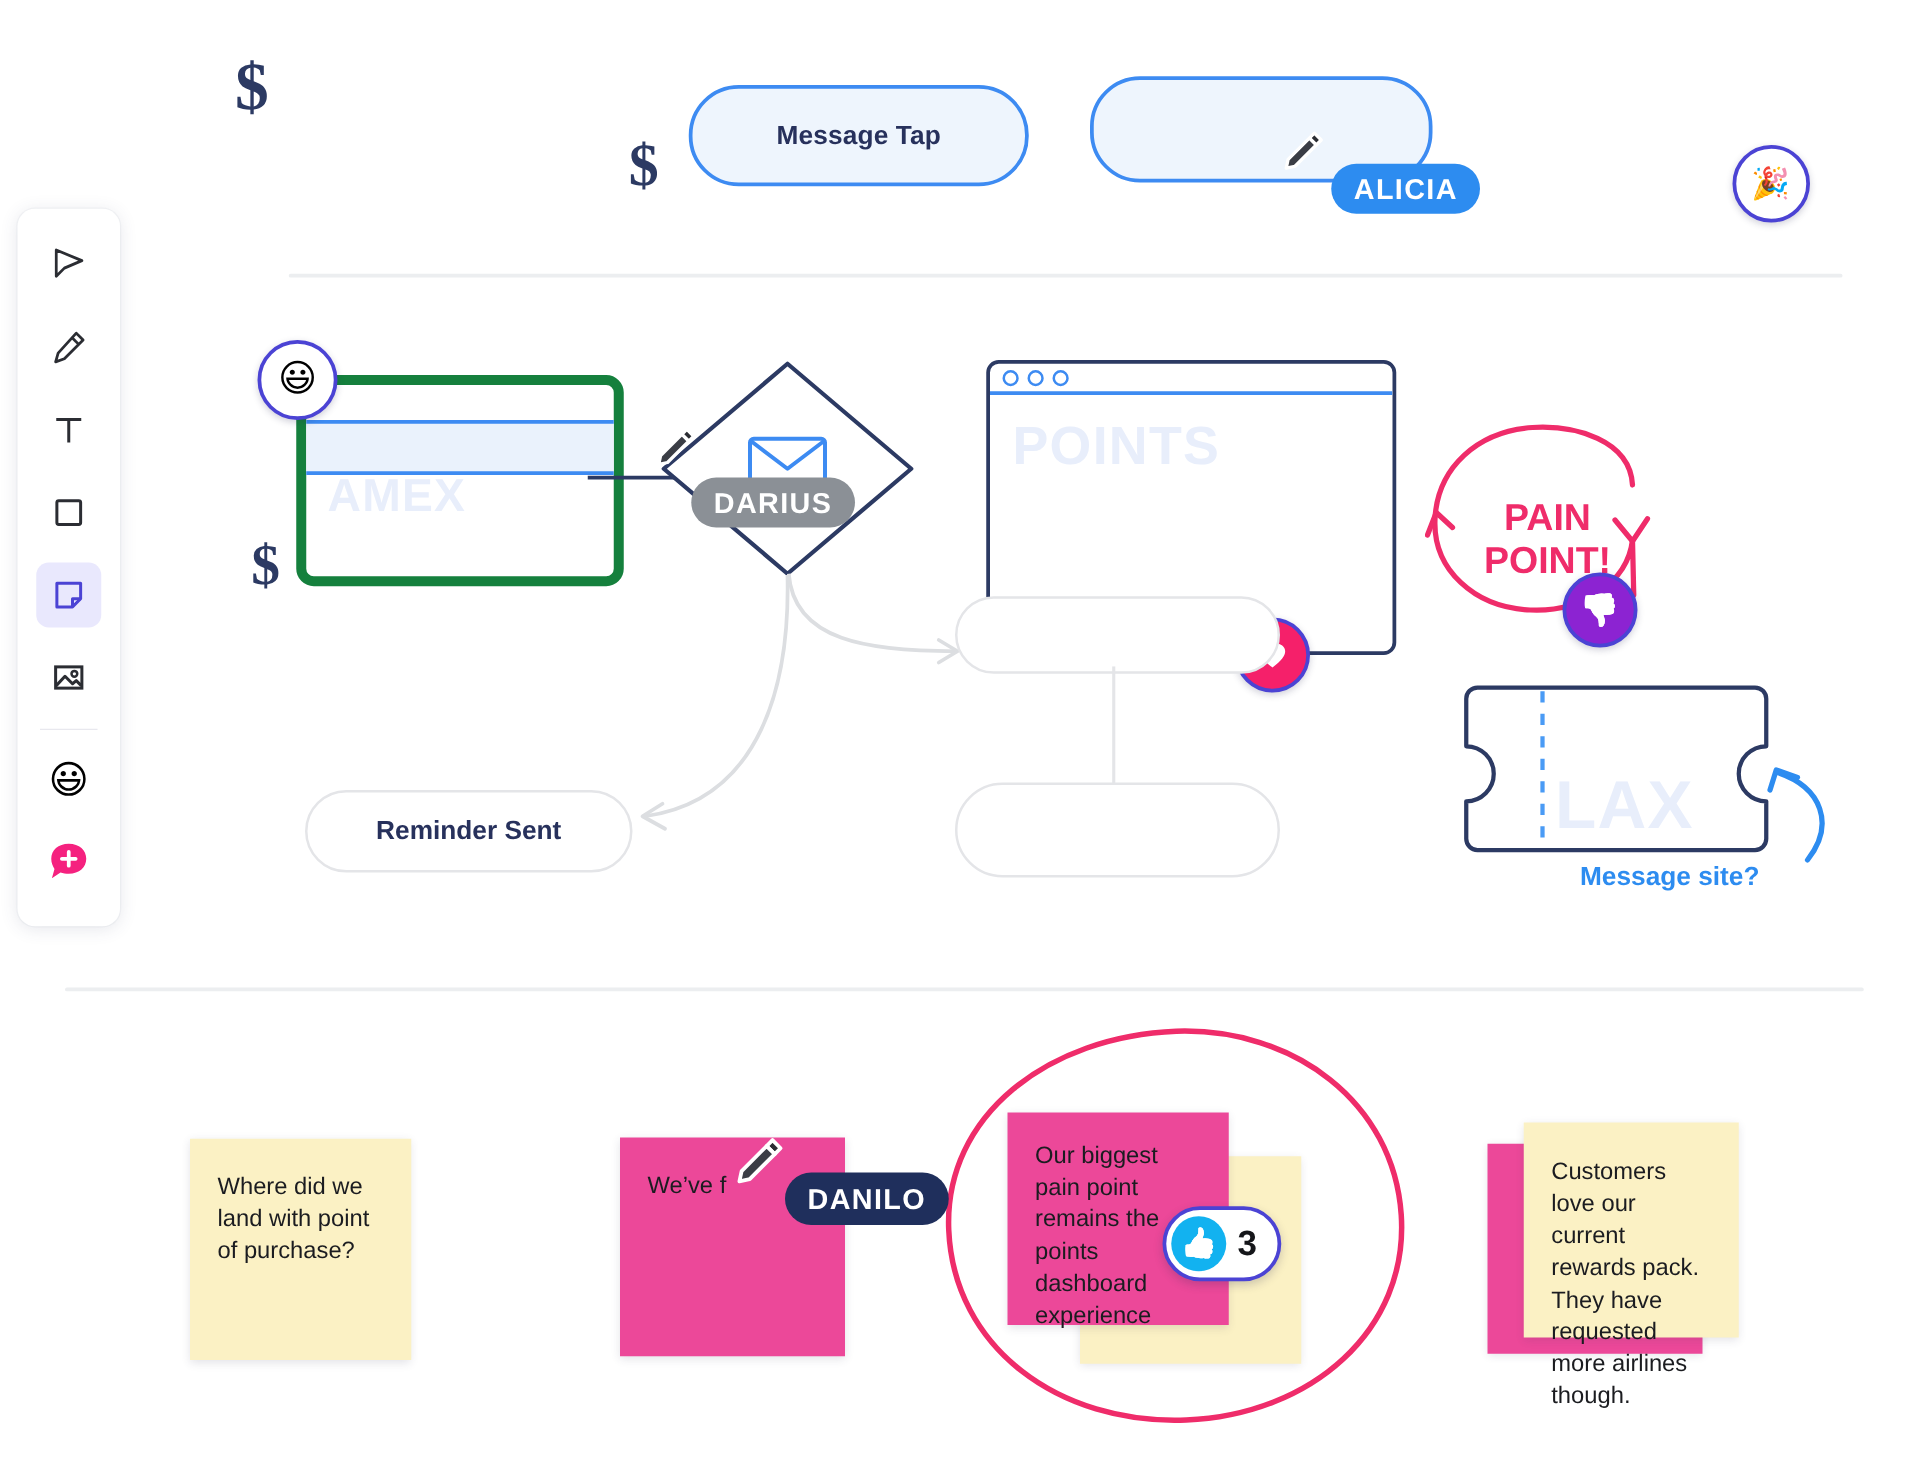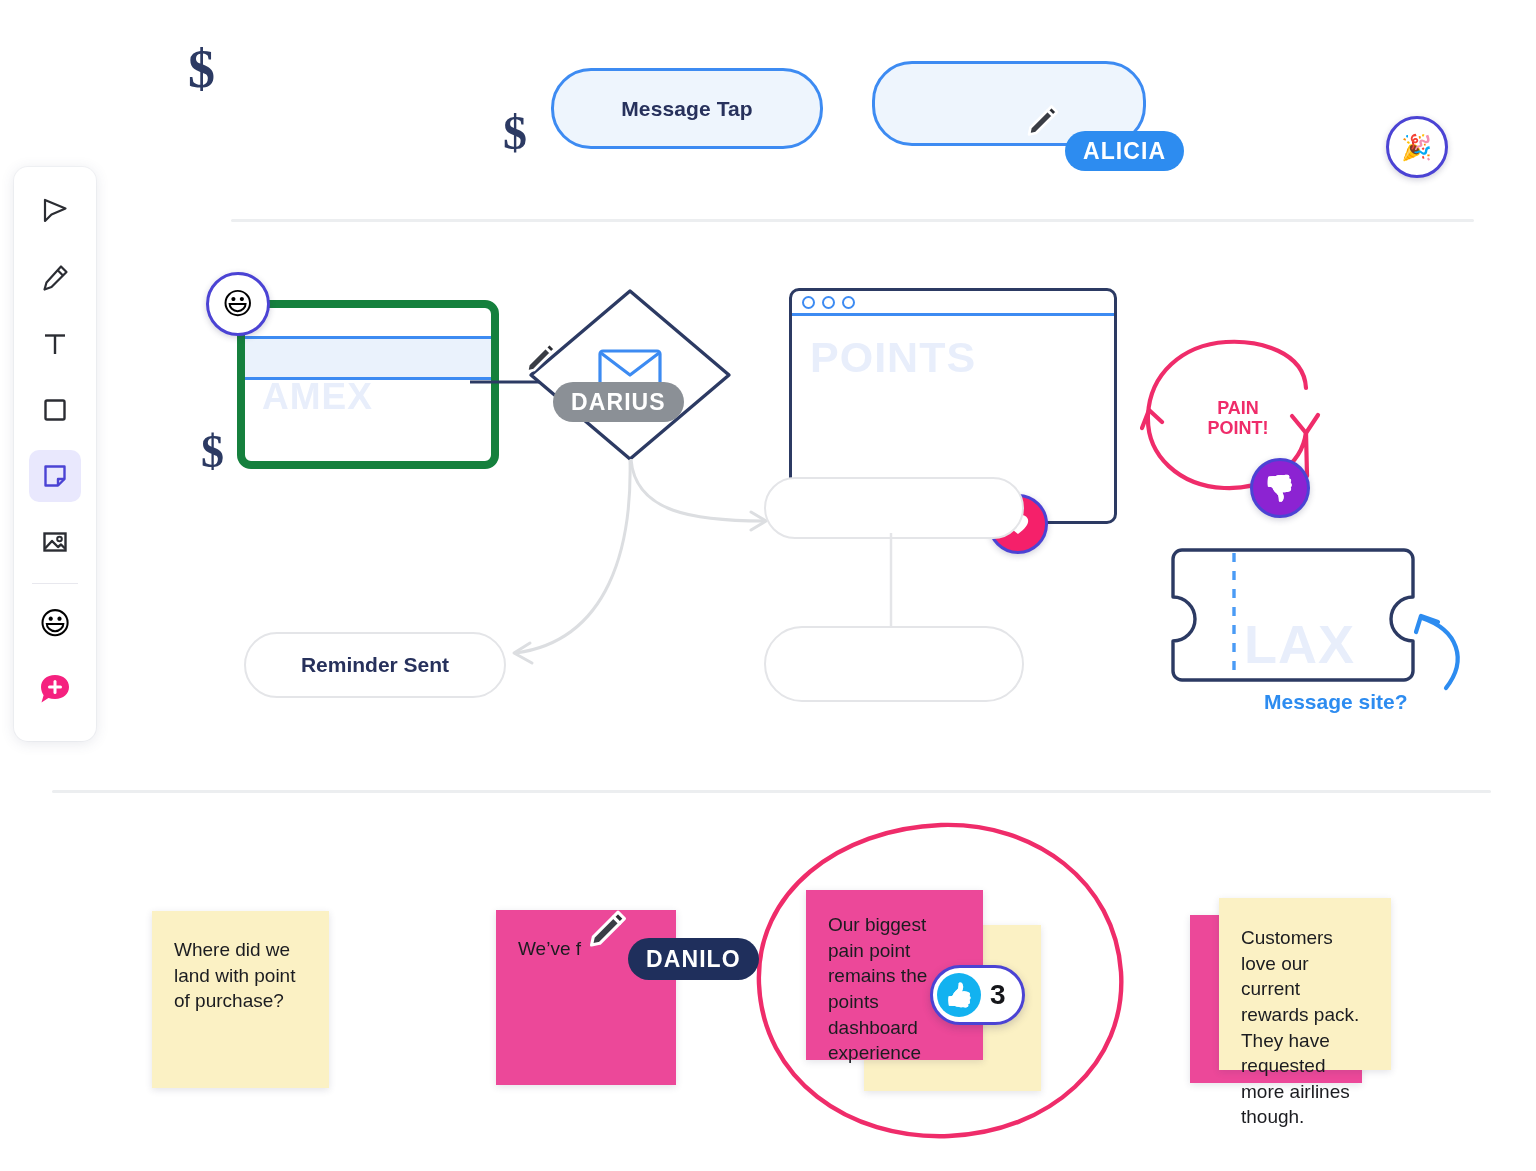--- a/index.html
+++ b/index.html
@@ -89,21 +89,21 @@
   
   .note{
     position:absolute;box-sizing:border-box;padding:26px 22px 10px 22px;
     font-size:19px;line-height:1.35;color:#1b1c20;
     box-shadow:0 2px 7px rgba(60,60,90,.14);
   }
   .note.yellow{background:#fbf1c4;}
   .note.blue{background:#ec4899;}
 
   .callout-text{position:absolute;color:#2d8cf0;font-weight:bold;font-size:21px;}
-  .painpoint-text{position:absolute;color:#ef2c6a;font-weight:bold;font-size:18px;line-height:1.12;text-align:center;}
+  .painpoint-text{position:absolute;color:#ef2c6a;font-weight:bold;font-size:30px;line-height:1.12;text-align:center;}
   .dollar{position:absolute;color:#2c3a63;font-weight:bold;font-family:"Liberation Serif","DejaVu Serif",serif;}
 </style>
 </head>
 <body>
 
 <div class="canvas">
 
   <span class="dollar" style="left:188px;top:38px;font-size:54px;">$</span>
   <span class="dollar" style="left:503px;top:105px;font-size:48px;">$</span>
 

